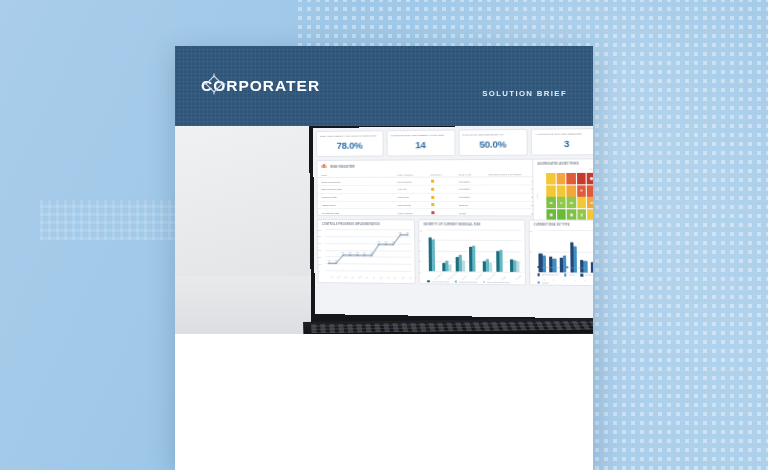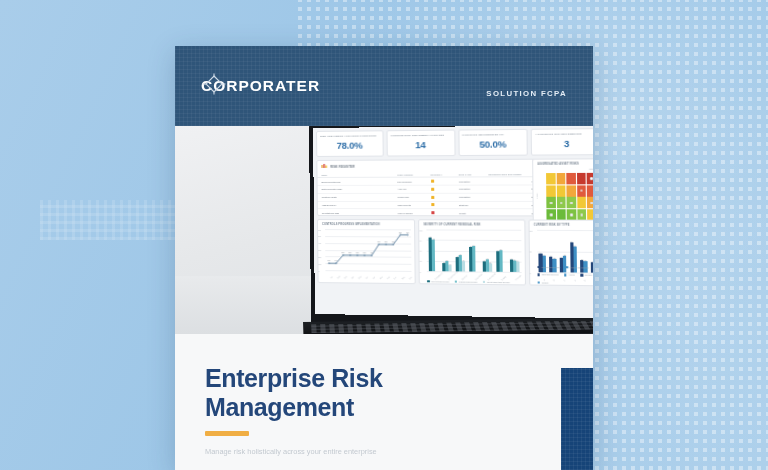--- a/index.html
+++ b/index.html
@@ -248,21 +248,21 @@
     <div id="logo-block">
       <span id="logo-wordmark">CORPORATER</span>
     </div>
     <svg id="logo-mark" viewBox="0 0 26 26">
       <path d="M13 4 L21 12 L13 20 L5 12 Z" fill="none" stroke="#cfdbe7" stroke-width="1.1"></path>
       <line x1="13" y1="1.5" x2="13" y2="5.2" stroke="#cfdbe7" stroke-width="1.1"></line>
       <line x1="13" y1="18.8" x2="13" y2="22.5" stroke="#cfdbe7" stroke-width="1.1"></line>
       <line x1="1.5" y1="12" x2="5.2" y2="12" stroke="#cfdbe7" stroke-width="1.1"></line>
       <line x1="20.8" y1="12" x2="24.5" y2="12" stroke="#cfdbe7" stroke-width="1.1"></line>
     </svg>
-    <div id="solution-brief">SOLUTION FCPA</div>
+    <div id="solution-brief">SOLUTION BRIEF</div>
   </div>
 
   <div id="photo">
     <div id="wall"></div>
     <div id="desk-shadow"></div>
 
     <div id="laptop-bezel"></div>
 
     <div id="laptop-screen">
       <div id="dash">
@@ -609,20 +609,14 @@
           </div>
         </div>
 
       </div>
     </div>
 
     <div id="laptop-base"></div>
     <div id="keyboard"></div>
   </div>
 
-  <div id="content">
-    <div id="navy-block"></div>
-    <div id="doc-title">Enterprise Risk Management</div>
-    <div id="title-rule"></div>
-    <div id="doc-subtitle">Manage risk holistically across your entire enterprise</div>
-  </div>
 
 </div>
 
 </body></html>

